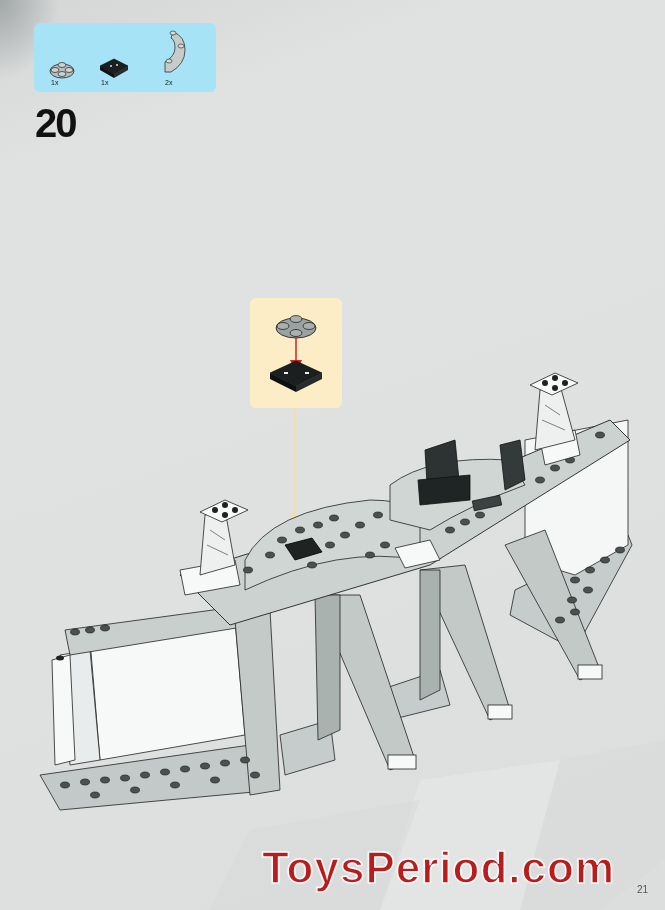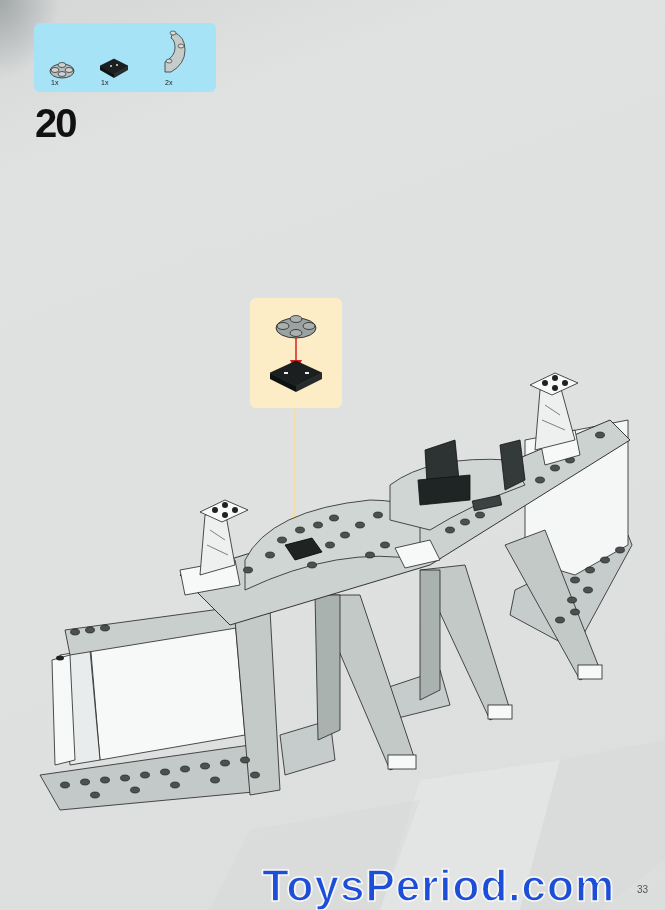--- a/index.html
+++ b/index.html
@@ -25,22 +25,22 @@
     position: absolute; left: 35px; top: 103px; font-size: 40px; font-weight: bold;
     color: #111; letter-spacing: -2px; line-height: 1;
     font-family: "Liberation Sans", sans-serif;
   }
   .sub-box {
     position: absolute; left: 250px; top: 298px; width: 92px; height: 110px;
     background: #fdedc6; border-radius: 6px;
   }
   .model { position: absolute; left: 0; top: 0; }
   .watermark {
-    position: absolute; left: 262px; top: 864px; font-size: 44px; font-weight: bold;
-    color: #1d4ed8; letter-spacing: 1px; line-height: 1;
+    position: absolute; left: 262px; top: 846px; font-size: 44px; font-weight: bold;
+    color: #b91c1c; letter-spacing: 1px; line-height: 1;
     -webkit-text-stroke: 1.5px #f7f7f7;
     text-shadow: 0 0 2px #ffffff, 0 0 1px #ffffff;
     font-family: "Liberation Sans", sans-serif;
   }
   .page-number {
     position: absolute; left: 637px; top: 884px; font-size: 10px; color: #555;
     font-family: "Liberation Sans", sans-serif;
   }
 </style>
 </head>
@@ -236,13 +236,13 @@
         <circle cx="555" cy="388" r="3"></circle>
         <circle cx="565" cy="383" r="3"></circle>
       </g>
   </g>
 
   <polygon points="52,660 70,655 75,760 55,765" fill="#f7f8f8" stroke="#222" stroke-width="0.8"></polygon>
   <ellipse cx="60" cy="658" rx="4" ry="2.5" fill="#1e2322"></ellipse>
 </svg>
 
 <div class="watermark">ToysPeriod.com</div>
-<div class="page-number">33</div>
+<div class="page-number">21</div>
 
 </body></html>

